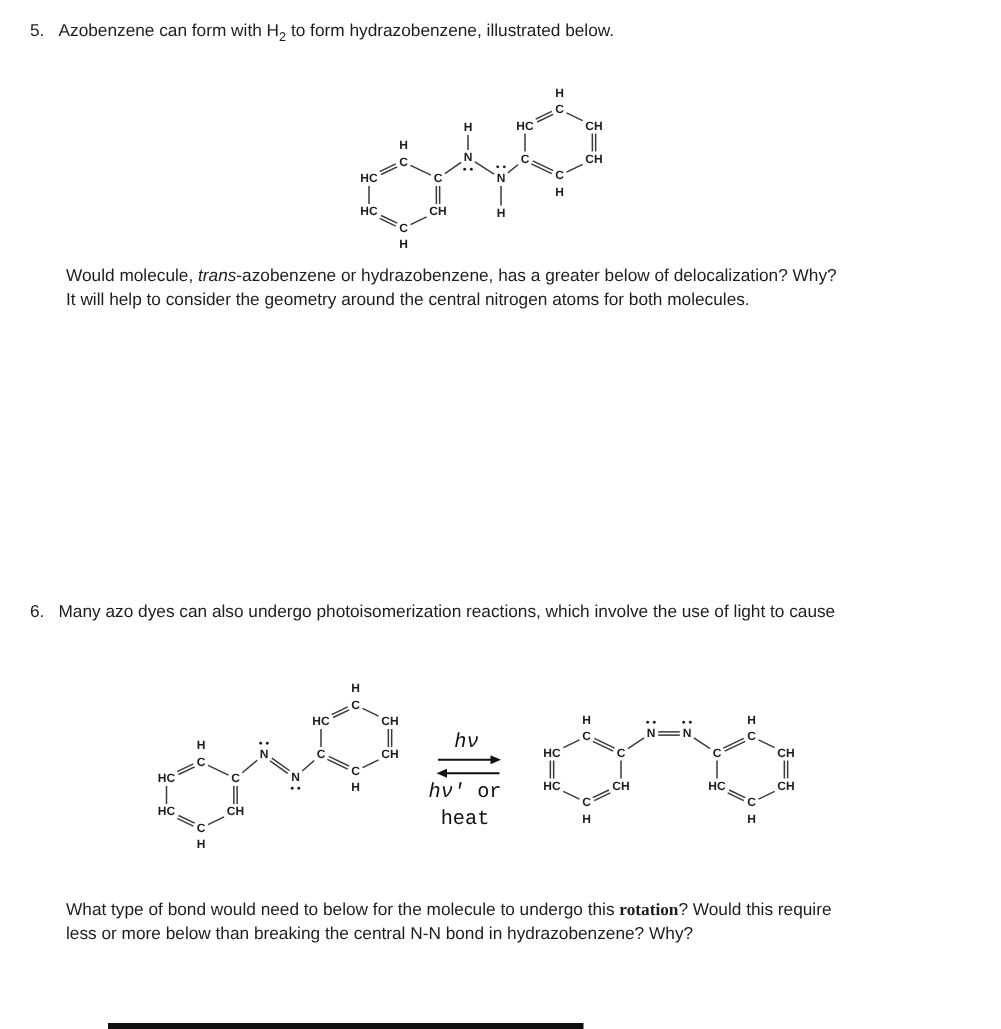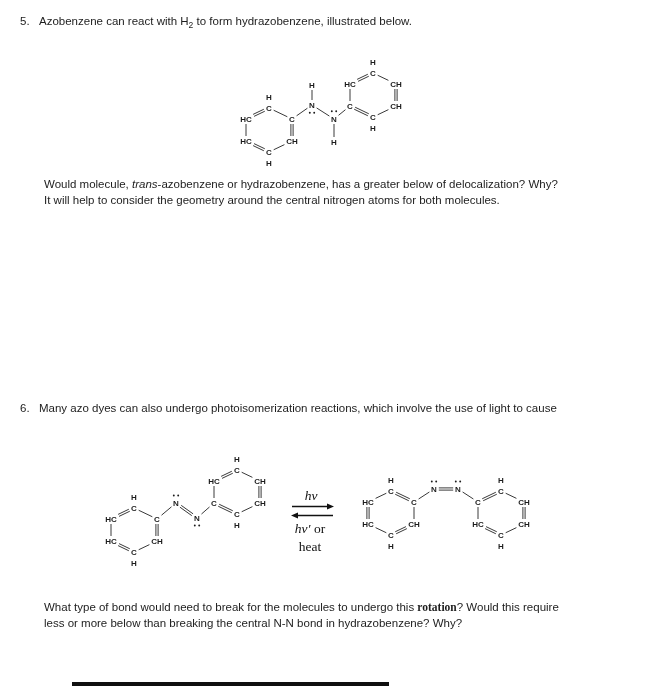--- a/index.html
+++ b/index.html
@@ -10,33 +10,33 @@
   }
   .tline {
     position:absolute; font-size:11.5px; line-height:16px; white-space:nowrap;
     color:#1d1d1d;
   }
   .tline i { font-style:italic; }
   .tline b { font-weight:700;font-family:Liberation Serif, serif; }
   .tline sub { font-size:8.5px; }
   #diagram-svg { position:absolute; left:0; top:0; }
   .rx {
-    position:absolute; font-family:Liberation Serif, serif; font-size:13.5px;
+    position:absolute; font-family:Liberation Mono, monospace; font-size:13.5px;
     text-align:center; white-space:nowrap; color:#111;
   }
   .rx i { font-style:italic; }
   .bottom-bar { position:absolute; left:72px; top:682px; width:317px; height:4px; background:#101010; }
 </style>
 </head>
 <body>
 
 <div class="page">
 
   <div class="tline" style="left:20px; top:13px;">5.</div>
-  <div class="tline" style="left:39px; top:13px;"><span>Azobenzene can react with H</span><sub>2</sub><span> to form hydrazobenzene, illustrated below.</span></div>
+  <div class="tline" style="left:39px; top:13px;"><span>Azobenzene can form with H</span><sub>2</sub><span> to form hydrazobenzene, illustrated below.</span></div>
 
   <svg id="diagram-svg" width="667" height="686" viewBox="0 0 667 686">
       <line x1="264.79203998107164" y1="111.2318333709988" x2="254.0571621129972" y2="116.36590539486049" stroke="#3a3a3a" stroke-width="1"></line>
       <line x1="263.8428378870028" y1="109.24713808340039" x2="253.10796001892837" y2="114.38121010726208" stroke="#3a3a3a" stroke-width="1"></line>
       <line x1="246" y1="124" x2="246" y2="136" stroke="#3a3a3a" stroke-width="1"></line>
       <line x1="254.0571621129972" y1="143.63409460513952" x2="264.79203998107164" y2="148.7681666290012" stroke="#3a3a3a" stroke-width="1"></line>
       <line x1="253.10796001892837" y1="145.61878989273794" x2="263.8428378870028" y2="150.7528619165996" stroke="#3a3a3a" stroke-width="1"></line>
       <line x1="273.6825610659628" y1="149.7605142728004" x2="284.41743893403725" y2="144.62644224893873" stroke="#3a3a3a" stroke-width="1"></line>
       <line x1="290.9" y1="136" x2="290.9" y2="124" stroke="#3a3a3a" stroke-width="1"></line>
       <line x1="293.1" y1="136" x2="293.1" y2="124" stroke="#3a3a3a" stroke-width="1"></line>
@@ -176,18 +176,18 @@
   <div class="tline" style="left:44px; top:176px;"><span>Would molecule, </span><i>trans</i><span>-azobenzene or hydrazobenzene, has a greater below of delocalization? Why?</span></div>
   <div class="tline" style="left:44px; top:192px;">It will help to consider the geometry around the central nitrogen atoms for both molecules.</div>
 
   <div class="tline" style="left:20px; top:400px;">6.</div>
   <div class="tline" style="left:39px; top:400px;">Many azo dyes can also undergo photoisomerization reactions, which involve the use of light to cause</div>
 
   <div class="rx" style="left:294px; top:488px; width:34px;"><i>hν</i></div>
   <div class="rx" style="left:283px; top:521px; width:54px;"><i>hν′</i><span> or</span></div>
   <div class="rx" style="left:283px; top:539px; width:54px;">heat</div>
 
-  <div class="tline" style="left:44px; top:599px;"><span>What type of bond would need to break for the molecules to undergo this </span><b>rotation</b><span>? Would this require</span></div>
+  <div class="tline" style="left:44px; top:599px;"><span>What type of bond would need to below for the molecule to undergo this </span><b>rotation</b><span>? Would this require</span></div>
   <div class="tline" style="left:44px; top:615px;">less or more below than breaking the central N-N bond in hydrazobenzene? Why?</div>
 
   <div class="bottom-bar"></div>
 
 </div>
 
 </body></html>

